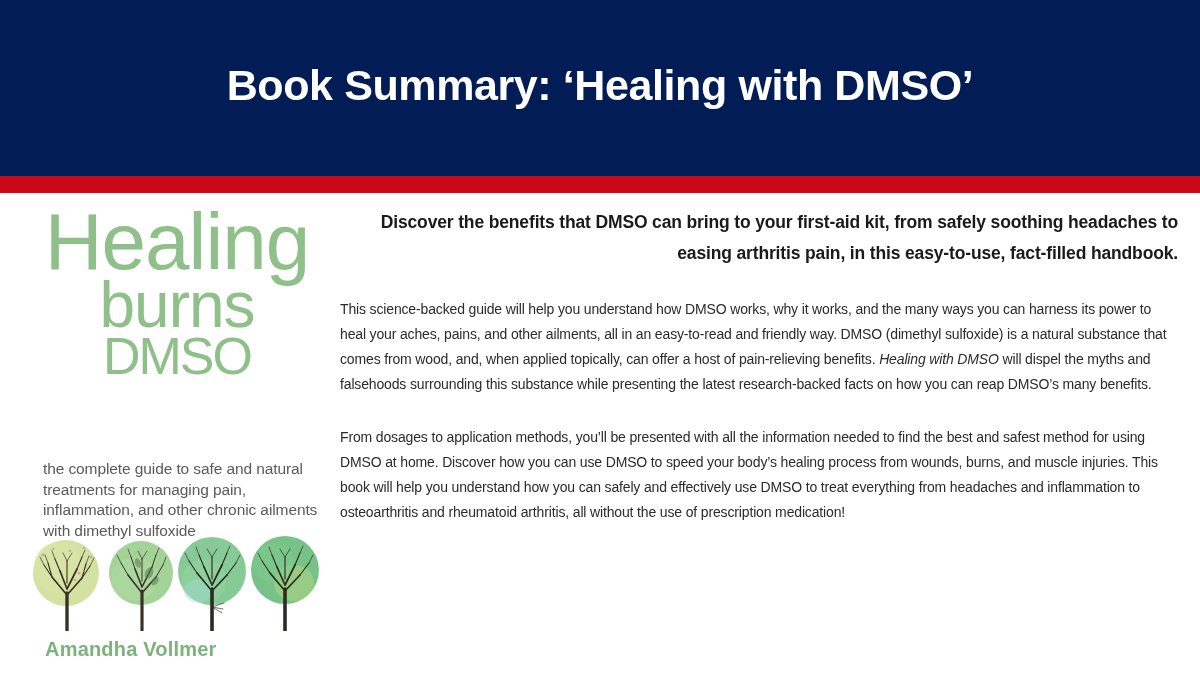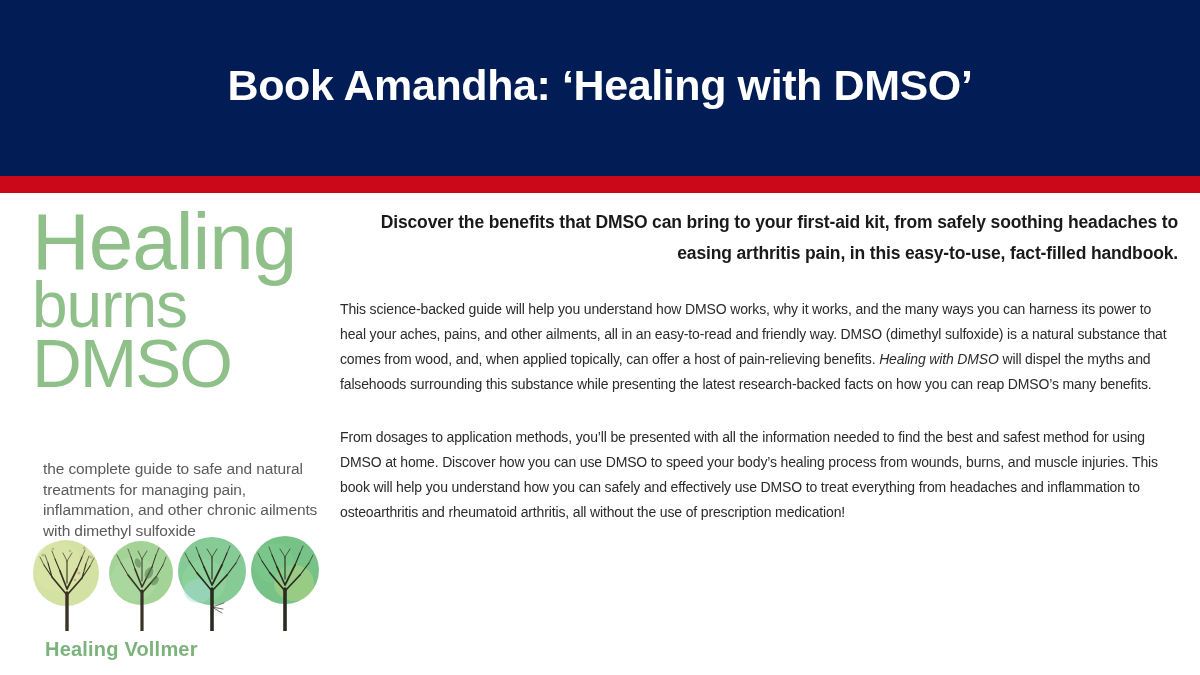--- a/index.html
+++ b/index.html
@@ -76,24 +76,25 @@
     position: absolute;
     left: 18px;
     top: 6px;
     width: 290px;
     color: #8fc089;
     font-family: "Liberation Sans", sans-serif;
     font-weight: normal;
     font-size: 76px;
     line-height: 0.88;
     letter-spacing: -1px;
+    text-align: center;
   }
   .cover-title .ln1 { display: block; font-size: 80px; }
   .cover-title .ln2 { display: block; font-size: 64px; }
-  .cover-title .ln3 { display: block; font-size: 69px; letter-spacing: -2px; }
+  .cover-title .ln3 { display: block; font-size: 52px; letter-spacing: -2px; }
 
   .cover-subtitle {
     position: absolute;
     left: 29px;
     top: 258px;
     width: 280px;
     color: #5b5b5b;
     font-family: "Liberation Sans", sans-serif;
     font-size: 15.5px;
     line-height: 1.33;
@@ -158,21 +159,21 @@
   .body-para .book-ital {
     font-style: italic;
   }
 </style>
 </head>
 <body>
 
 <div class="slide">
 
   <div class="header-band">
-    <h1 class="header-title">Book Amandha: ‘Healing with DMSO’</h1>
+    <h1 class="header-title">Book Summary: ‘Healing with DMSO’</h1>
   </div>
   <div class="accent-band"></div>
 
   <div class="content">
 
     <div class="book-cover">
 
       <div class="cover-title">
         <span class="ln1">Healing</span>
         <span class="ln2">burns</span>
@@ -242,21 +243,21 @@
           <g stroke="#2b2b22" fill="none" stroke-linecap="round">
             <path d="M35 98 L35 56" stroke-width="3.6"></path>
             <path d="M35 58 L20 40 M35 58 L50 42 M35 52 L27 34 M35 52 L45 32" stroke-width="1.7"></path>
             <path d="M20 40 L12 28 M50 42 L59 30 M27 34 L22 22 M45 32 L50 20 M35 46 L35 24" stroke-width="1.1"></path>
             <path d="M12 28 L8 20 M59 30 L63 22 M22 22 L19 14 M50 20 L53 13 M35 24 L30 16 M35 24 L40 16" stroke-width="0.7"></path>
           </g>
         </svg>
 
       </div>
 
-      <div class="cover-author">Healing Vollmer</div>
+      <div class="cover-author">Amandha Vollmer</div>
     </div>
 
     <div class="text-col">
       <p class="lead-para">Discover the benefits that DMSO can bring to your first-aid kit, from safely soothing headaches to easing arthritis pain, in this easy-to-use, fact-filled handbook.</p>
 
       <p class="body-para"><span>This science-backed guide will help you understand how DMSO works, why it works, and the many ways you can harness its power to heal your aches, pains, and other ailments, all in an easy-to-read and friendly way. DMSO (dimethyl sulfoxide) is a natural substance that comes from wood, and, when applied topically, can offer a host of pain-relieving benefits. </span><em class="book-ital">Healing with DMSO</em><span> will dispel the myths and falsehoods surrounding this substance while presenting the latest research-backed facts on how you can reap DMSO’s many benefits.</span></p>
 
       <p class="body-para">From dosages to application methods, you’ll be presented with all the information needed to find the best and safest method for using DMSO at home. Discover how you can use DMSO to speed your body’s healing process from wounds, burns, and muscle injuries. This book will help you understand how you can safely and effectively use DMSO to treat everything from headaches and inflammation to osteoarthritis and rheumatoid arthritis, all without the use of prescription medication!</p>
     </div>
 

